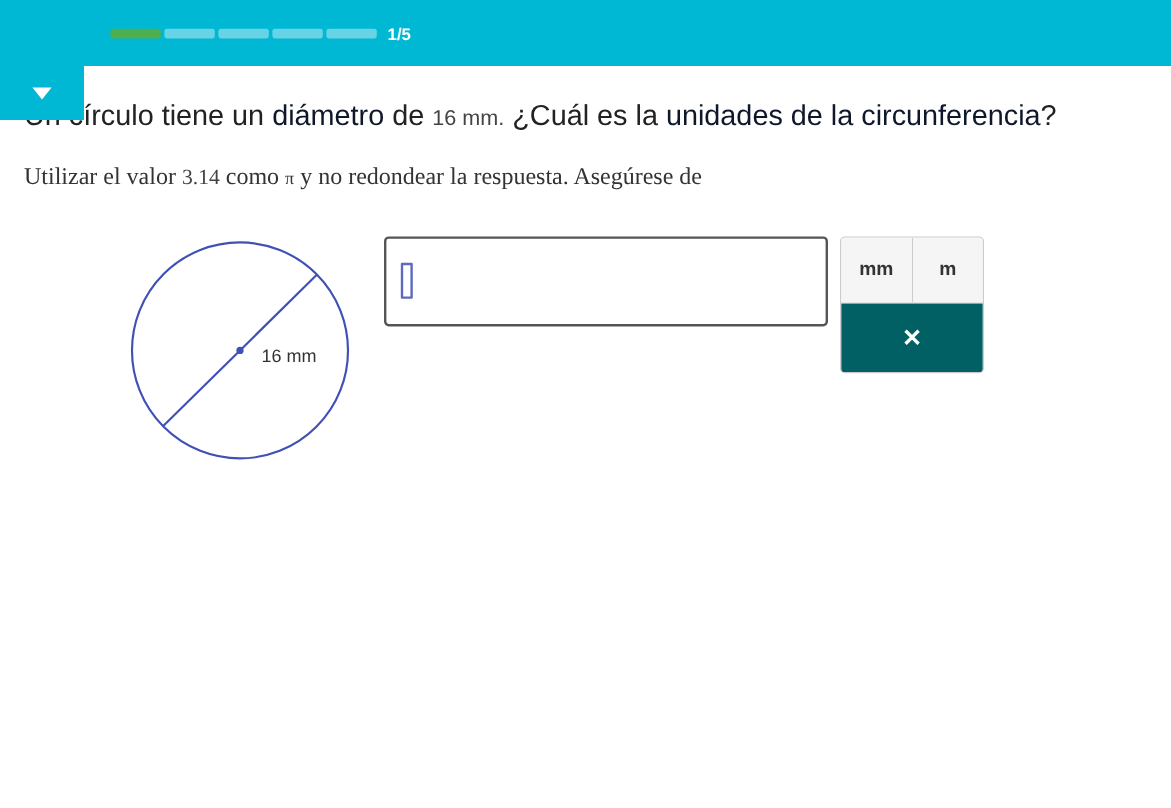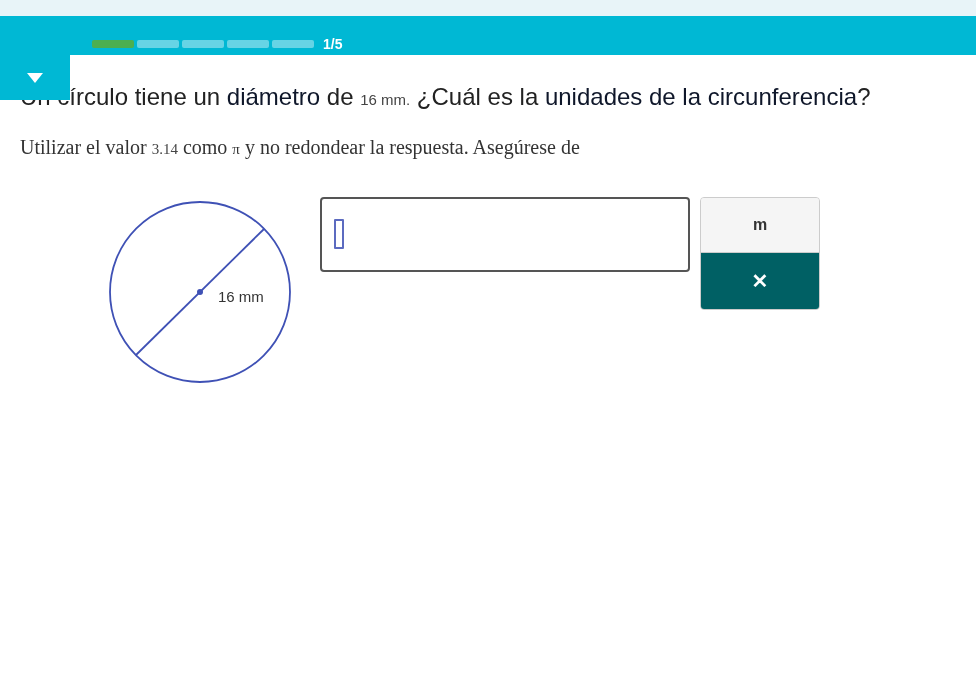--- a/index.html
+++ b/index.html
@@ -8,21 +8,21 @@
       background: #e8f4f8;
       width: 976px;
       height: 673px;
       overflow: hidden;
       position: relative;
     }
 
     
     .top-bar {
       position: absolute;
-      top: 16px;
+      top: 0;
       left: 0;
       width: 100%;
       height: 55px;
       background: #00b8d4;
       display: flex;
       align-items: center;
       padding: 0 12px;
     }
 
     .progress-container {
@@ -109,21 +109,21 @@
       line-height: 1.4;
       margin-bottom: 18px;
     }
 
     .link-text {
       color: #0f172a;
       cursor: pointer;
     }
 
     .small-num {
-      font-size: 15px;
+      font-size: 18px;
       color: #444;
     }
 
     
     .instructions {
       font-size: 20px;
       color: #333;
       line-height: 1.5;
       margin-bottom: 30px;
       font-family: Liberation Serif, serif;
@@ -262,19 +262,20 @@
         <text x="138" y="110" font-size="15" fill="#333" font-family="Arial">16 mm</text>
       </svg>
     </div>
 
     <div class="answer-input-container">
       <div class="cursor-rect"></div>
     </div>
 
     <div class="unit-panel">
       <div class="unit-buttons-row">
+        <button class="unit-btn">mm</button>
         <button class="unit-btn">m</button>
       </div>
       <button class="delete-btn">✕</button>
     </div>
 
   </div>
 </div>
 
 </body></html>

